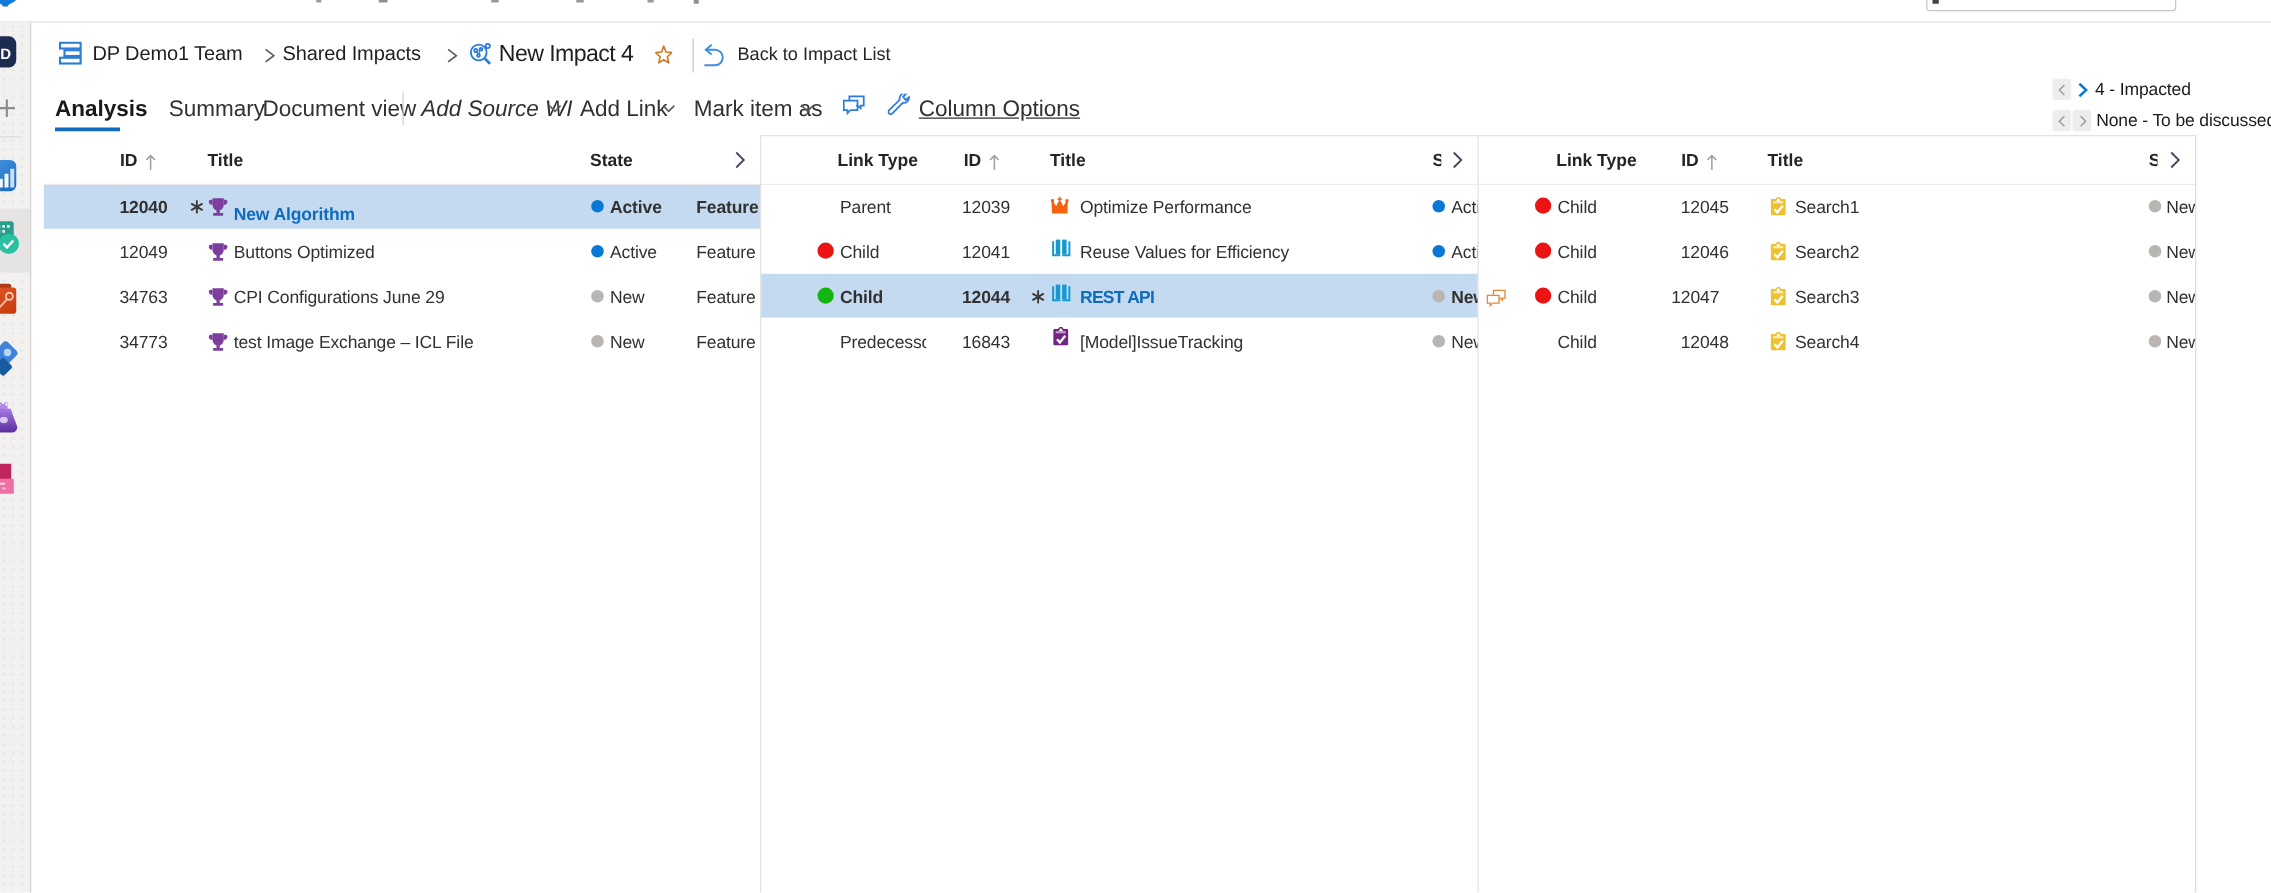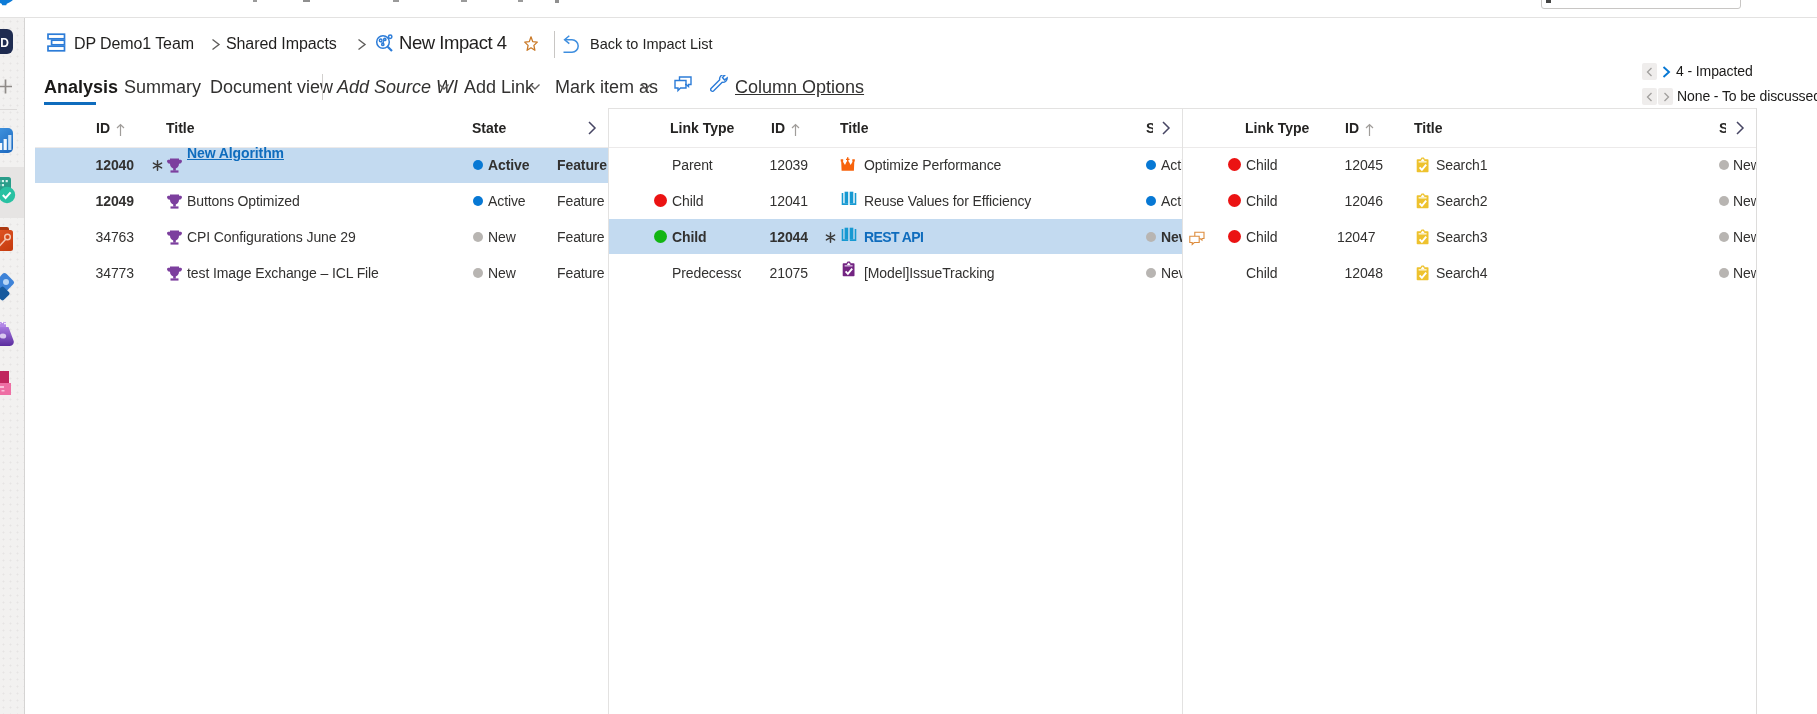--- a/index.html
+++ b/index.html
@@ -131,21 +131,21 @@
 </svg>
 <div class="abs" style="left:554px;top:31px;width:1px;height:27px;background:#c8c6c4;"></div>
 <svg class="abs" style="left:562px;top:35px;" width="18" height="19" viewBox="0 0 18 19">
   <path d="M3.2 4.8 H10 a6 6 0 0 1 0 12.4 H1.5" fill="none" stroke="#3e8edf" stroke-width="1.5"></path>
   <path d="M7.3 0.8 L2.6 4.8 L7.3 8.6" fill="none" stroke="#3e8edf" stroke-width="1.5"></path>
 </svg>
 <div class="abs" style="left:590px;top:31px;height:27px;line-height:27px;font-size:14.5px;color:#252423;white-space:nowrap;">Back to Impact List</div>
 
 <div class="toolitem bold" style="left:44px;color:#1b1a19;">Analysis</div>
 <div class="abs" style="left:44px;top:102px;width:52px;height:3px;background:#0f6cbd;"></div>
-<div class="toolitem" style="left:124px;text-align:center;">Summary</div>
+<div class="toolitem" style="left:135px;text-align:center;">Summary</div>
 <div class="toolitem" style="left:210px;">Document view</div>
 <div class="abs" style="left:322px;top:74px;width:1px;height:26px;background:#d2d0ce;"></div>
 <div class="toolitem" style="left:337px;font-style:italic;">Add Source WI</div>
 <svg class="abs" style="left:438px;top:83px;" width="12" height="8" viewBox="0 0 12 8">
     <path d="M1.5 1.5 L6 6 L10.5 1.5" stroke="#605e5c" stroke-width="1.4" fill="none"></path>
   </svg>
 <div class="toolitem" style="left:464px;">Add Link</div>
 <svg class="abs" style="left:529px;top:83px;" width="12" height="8" viewBox="0 0 12 8">
     <path d="M1.5 1.5 L6 6 L10.5 1.5" stroke="#605e5c" stroke-width="1.4" fill="none"></path>
   </svg>
@@ -224,26 +224,26 @@
 <svg class="abs" style="left:1735px;top:120px;" width="10" height="16" viewBox="0 0 10 16">
     <path d="M2 2 L8 8 L2 14" stroke="#474664" stroke-width="1.5" fill="none"></path>
   </svg>
 
 <div class="td bold" style="left:80px;top:147px;width:54px;text-align:right;">12040</div>
 <svg class="abs" style="left:151.5px;top:159.5px;" width="11" height="11" viewBox="0 0 11 11">
     <g stroke="#3b3a39" stroke-width="1.5" stroke-linecap="round">
       <path d="M5.5 0.8 V10.2 M1.4 3.15 L9.6 7.85 M9.6 3.15 L1.4 7.85"></path>
     </g>
   </svg>
-<div class="td bold blue" style="left:187px;top:135px;text-decoration:underline;">New Algorithm</div>
+<div class="td bold blue" style="left:187px;top:153px;">New Algorithm</div>
 <div class="dotS" style="left:473px;top:160px;background:#0778d4;"></div>
 <div class="td bold" style="left:488px;top:147px;">Active</div>
 <div class="td bold" style="left:557px;top:147px;">Feature</div>
 
-<div class="td" style="left:80px;top:183px;width:54px;text-align:right;font-weight:bold;">12049</div>
+<div class="td" style="left:80px;top:183px;width:54px;text-align:right;">12049</div>
 <div class="td" style="left:187px;top:183px;">Buttons Optimized</div>
 <div class="dotS" style="left:473px;top:196px;background:#0778d4;"></div>
 <div class="td" style="left:488px;top:183px;">Active</div>
 <div class="td" style="left:557px;top:183px;">Feature</div>
 
 <div class="td" style="left:80px;top:219px;width:54px;text-align:right;">34763</div>
 <div class="td" style="left:187px;top:219px;">CPI Configurations June 29</div>
 <div class="dotS" style="left:473px;top:232px;background:#b8b5b2;"></div>
 <div class="td" style="left:488px;top:219px;">New</div>
 <div class="td" style="left:557px;top:219px;">Feature</div>
@@ -273,21 +273,21 @@
 <svg class="abs" style="left:824.5px;top:231.5px;" width="11" height="11" viewBox="0 0 11 11">
     <g stroke="#3b3a39" stroke-width="1.5" stroke-linecap="round">
       <path d="M5.5 0.8 V10.2 M1.4 3.15 L9.6 7.85 M9.6 3.15 L1.4 7.85"></path>
     </g>
   </svg>
 <div class="td bold blue" style="left:864px;top:219px;letter-spacing:-0.6px;">REST API</div>
 <div class="dotS" style="left:1146px;top:232px;background:#b8b5b2;"></div>
 <div class="td clip bold" style="left:1161px;top:219px;width:21px;">New</div>
 
 <div class="td clip" style="left:672px;top:255px;width:69px;">Predecessor</div>
-<div class="td" style="left:762px;top:255px;width:46px;text-align:right;">21075</div>
+<div class="td" style="left:762px;top:255px;width:46px;text-align:right;">16843</div>
 <div class="td" style="left:864px;top:255px;">[Model]IssueTracking</div>
 <div class="dotS" style="left:1146px;top:268px;background:#b8b5b2;"></div>
 <div class="td clip" style="left:1161px;top:255px;width:21px;">New</div>
 
 <svg class="abs" style="left:1189px;top:231px;" width="16" height="16" viewBox="0 0 16 16">
   <g fill="#fff" stroke="#dd8c3d" stroke-width="1.1">
     <path d="M5.8 5.3 V1.3 H15 V7.5 H13 V9.1 L11 7.5 H10.2"></path>
     <path d="M0.8 5.3 H10.2 V11.5 H5.3 L3.2 13.5 V11.5 H0.8 Z"></path>
   </g>
 </svg>

